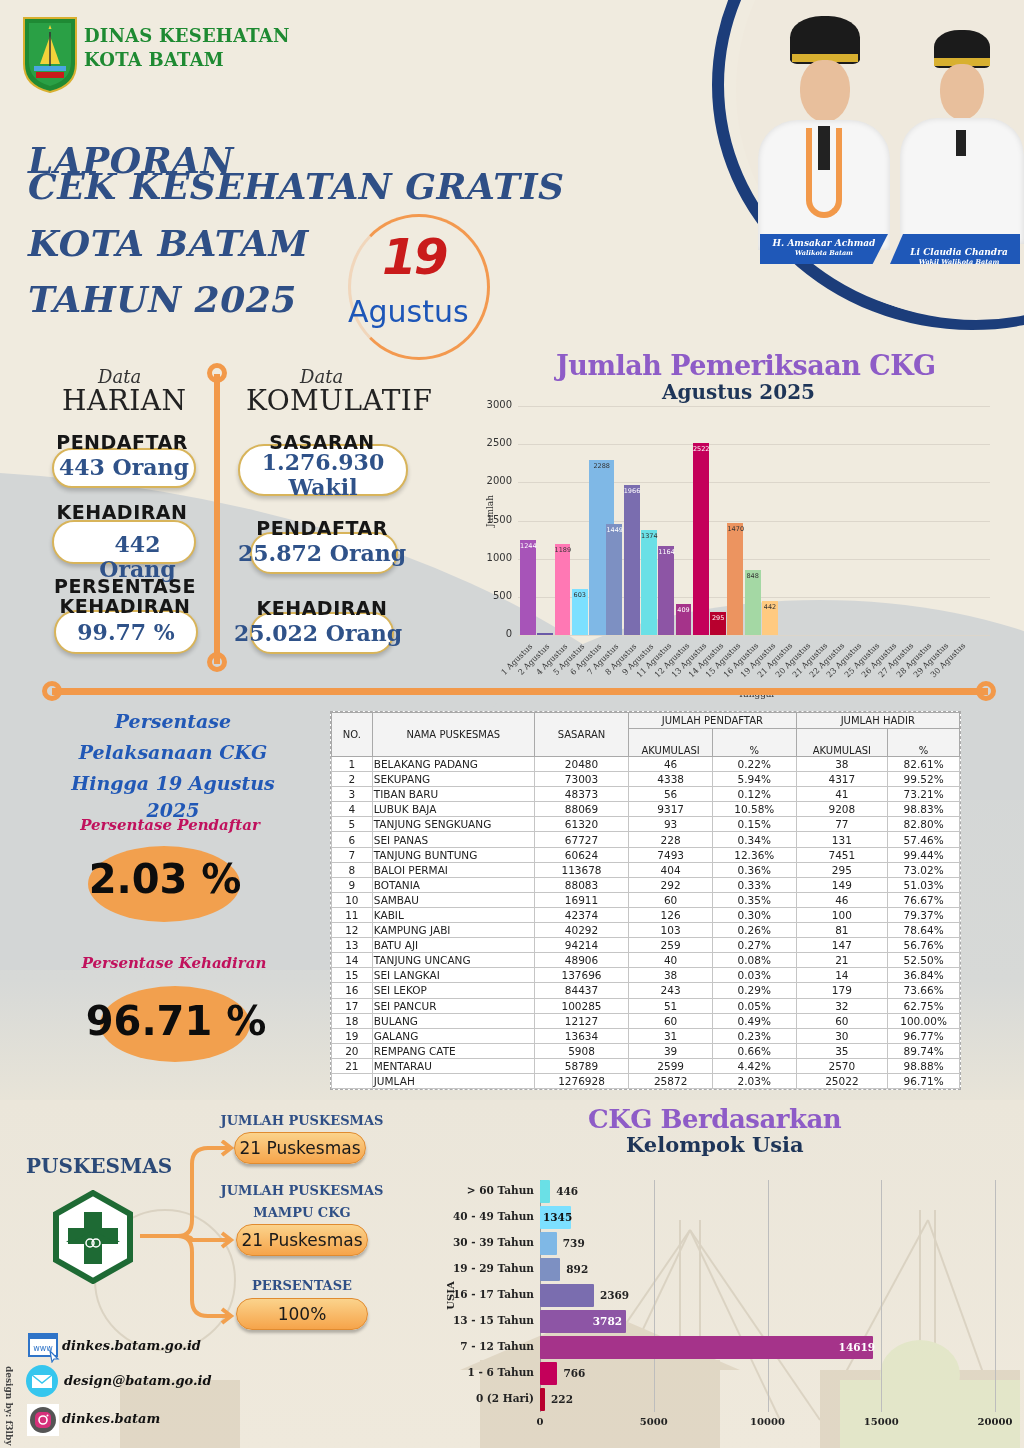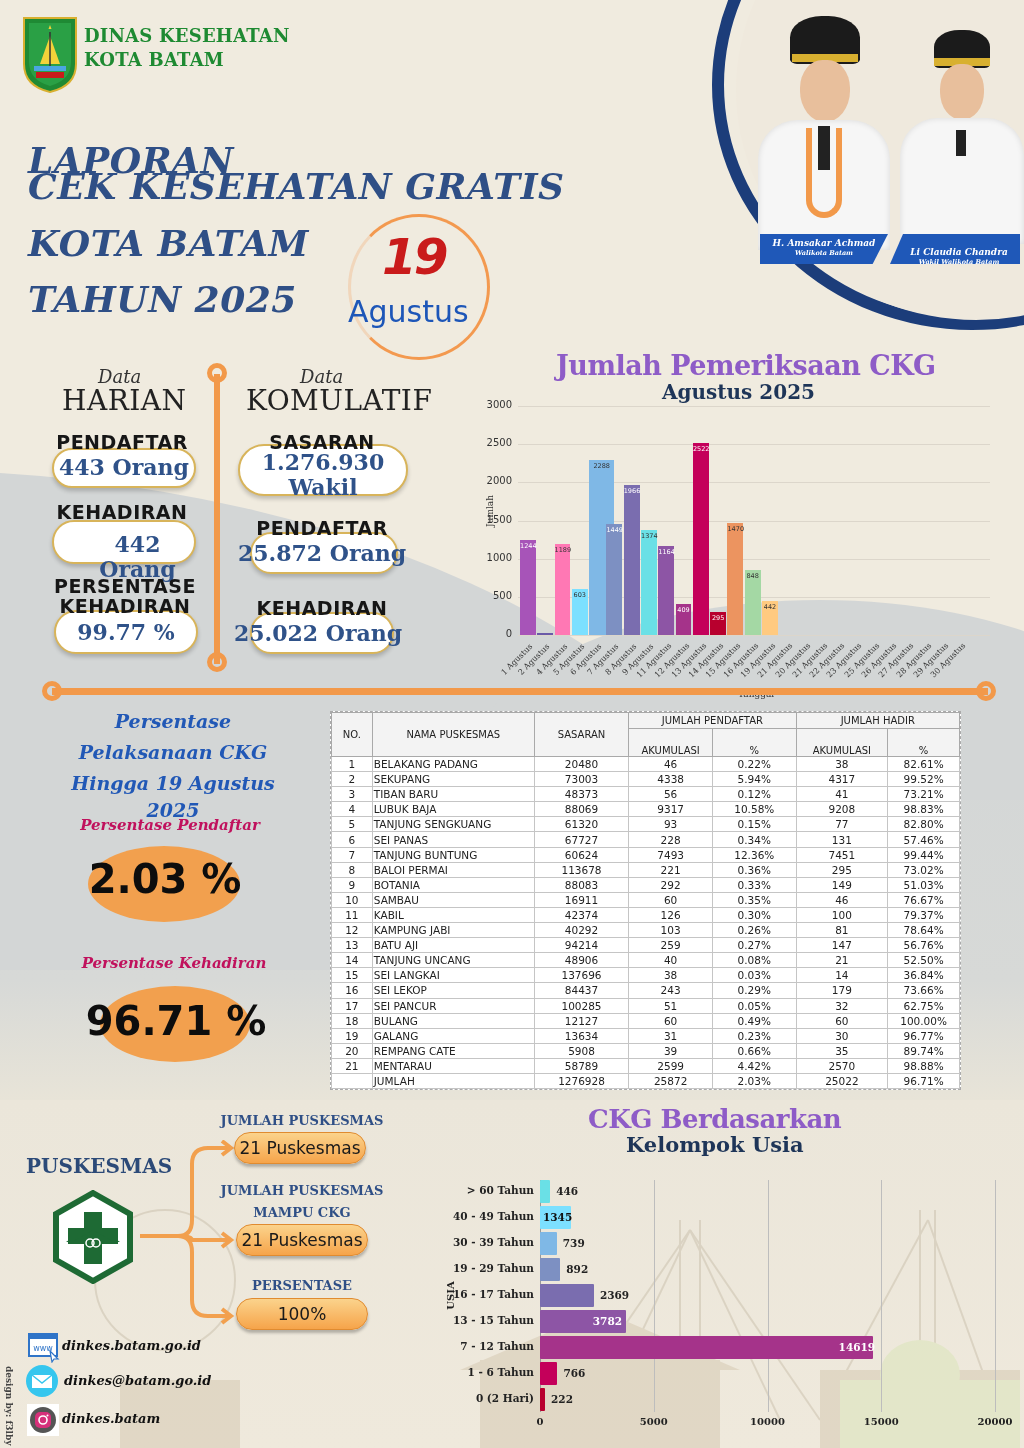--- a/index.html
+++ b/index.html
@@ -478,21 +478,21 @@
           <td>60624</td>
           <td>7493</td>
           <td>12.36%</td>
           <td>7451</td>
           <td>99.44%</td>
         </tr>
         <tr>
           <td>8</td>
           <td class="name">BALOI PERMAI</td>
           <td>113678</td>
-          <td>221</td>
+          <td>404</td>
           <td>0.36%</td>
           <td>295</td>
           <td>73.02%</td>
         </tr>
         <tr>
           <td>9</td>
           <td class="name">BOTANIA</td>
           <td>88083</td>
           <td>292</td>
           <td>0.33%</td>
@@ -659,21 +659,21 @@
   <text x="15" y="18" font-size="8" text-anchor="middle" fill="#2f74c8" font-family="DejaVu Sans, sans-serif">www</text>
   <path d="M22 18 L30 26 L26 26 L24 29 Z" fill="#fff" stroke="#2f74c8" stroke-width="1.2"></path>
 </svg>
 <div class="abs contact" style="left:62px; top:1338px;">dinkes.batam.go.id</div>
 
 <svg class="abs contact-icon" style="left:25px; top:1364px;" width="34" height="34" viewBox="0 0 34 34">
   <circle cx="17" cy="17" r="16" fill="#36c6ee"></circle>
   <rect x="7" y="11" width="20" height="13" fill="#fff"></rect>
   <path d="M7 11 L17 19 L27 11" fill="none" stroke="#36c6ee" stroke-width="1.5"></path>
 </svg>
-<div class="abs contact" style="left:64px; top:1373px;">dinkes@batam.go.id</div>
+<div class="abs contact" style="left:64px; top:1373px;">design@batam.go.id</div>
 
 <svg class="abs contact-icon" style="left:27px; top:1404px;" width="32" height="32" viewBox="0 0 32 32">
   <rect x="0" y="0" width="32" height="32" fill="#fff"></rect>
   <circle cx="16" cy="16" r="13" fill="#555"></circle>
   <rect x="8" y="8" width="16" height="16" rx="5" fill="#d6307a"></rect>
   <circle cx="16" cy="16" r="4" fill="none" stroke="#fff" stroke-width="1.6"></circle>
   <circle cx="20.5" cy="11.5" r="1" fill="#fff"></circle>
 </svg>
 <div class="abs contact" style="left:62px; top:1411px;">dinkes.batam</div>
 

